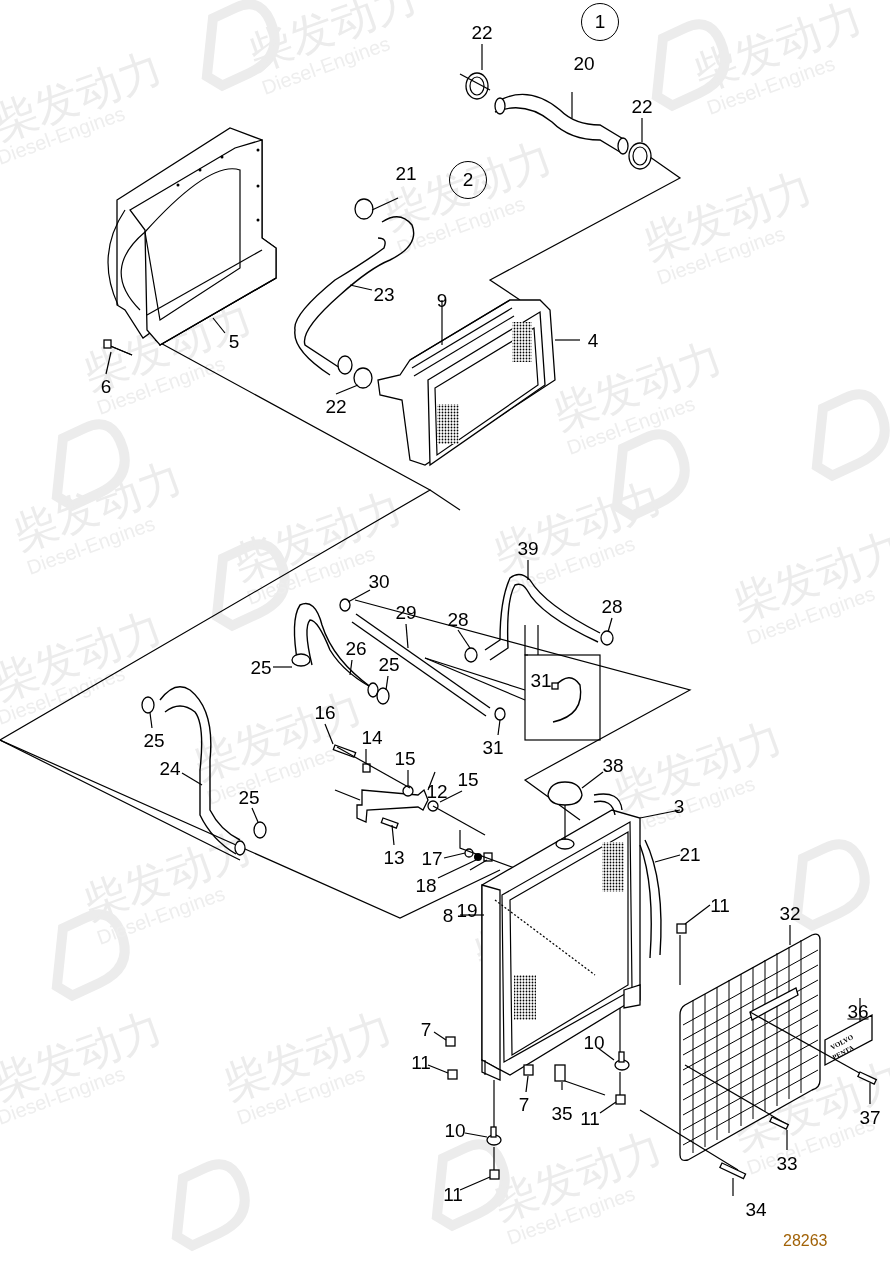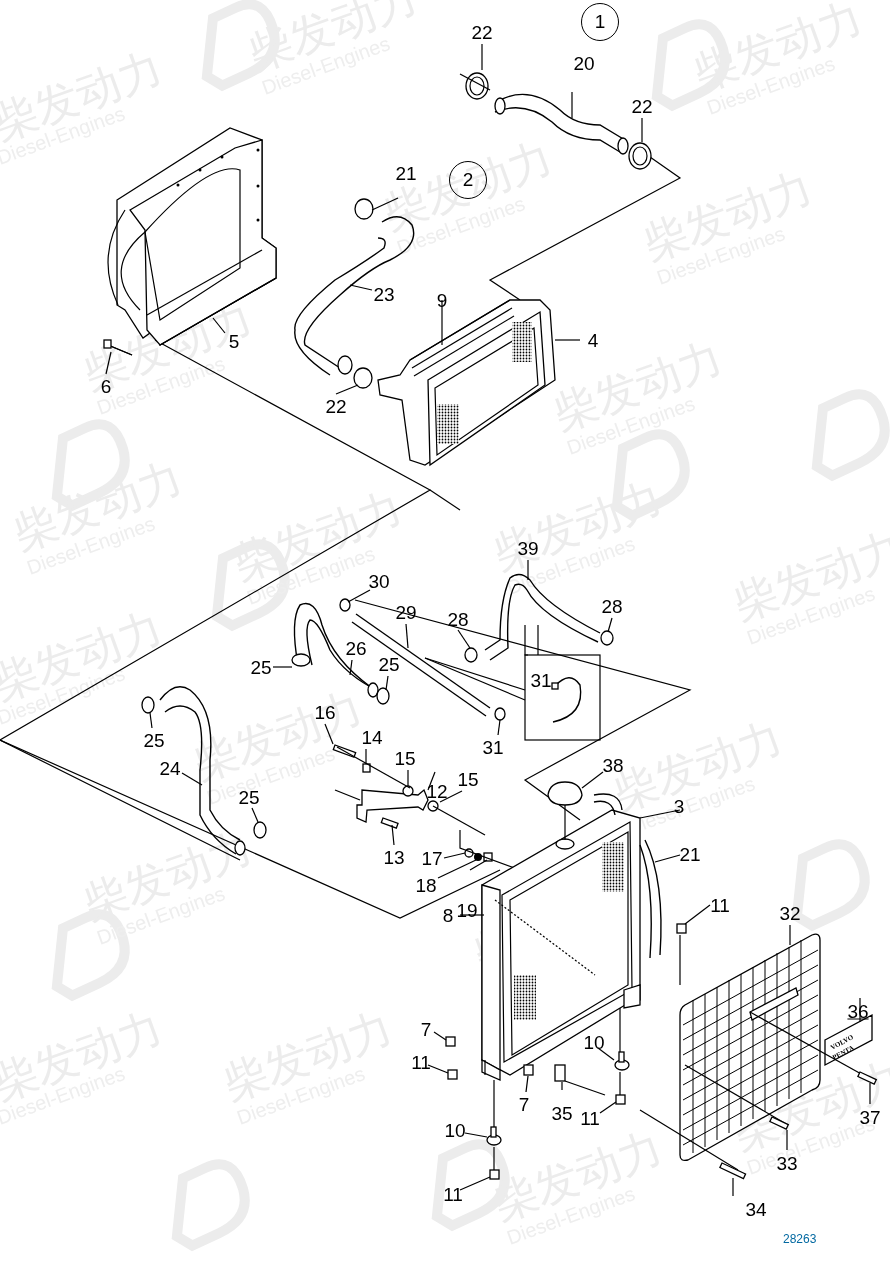--- a/index.html
+++ b/index.html
@@ -5,21 +5,21 @@
   html, body { margin: 0; padding: 0; background: #ffffff; }
   body { width: 890px; height: 1271px; position: relative; overflow: hidden; font-family: "Liberation Sans", sans-serif; }
   #diagram { position: absolute; left: 0; top: 0; width: 890px; height: 1271px; }
   .wm-text { font-family: "DejaVu Sans", sans-serif; fill: #ececec; }
   .wm-sub { font-family: "Liberation Sans", sans-serif; fill: #eeeeee; font-size: 20px; }
   .ln { stroke: #000; stroke-width: 1.2; fill: none; }
   .part { stroke: #000; stroke-width: 1.3; fill: #ffffff; }
   .hose { stroke: #000; stroke-width: 1.4; fill: none; }
   .label { position: absolute; font-size: 19px; color: #000; line-height: 1; transform: translate(-50%, -50%); white-space: nowrap; }
   .circled { position: absolute; width: 36px; height: 36px; border: 1.5px solid #000; border-radius: 50%; display: flex; align-items: center; justify-content: center; font-size: 19px; transform: translate(-50%, -50%); background: transparent; }
-  .docnum { position: absolute; font-size: 12px; color: #0369a1; }
+  .docnum { position: absolute; font-size: 16px; color: #a16207; }
 </style>
 </head>
 <body>
 
 <svg id="diagram" viewBox="0 0 890 1271" xmlns="http://www.w3.org/2000/svg">
 
   <g opacity="1">
     <g transform="translate(190,40) rotate(-25)">
       <path d="M0,40 L30,-10 L55,-10 Q85,-10 80,25 Q75,55 40,55 L10,55 Z" fill="none" stroke="#ececec" stroke-width="10"></path>
     </g>

